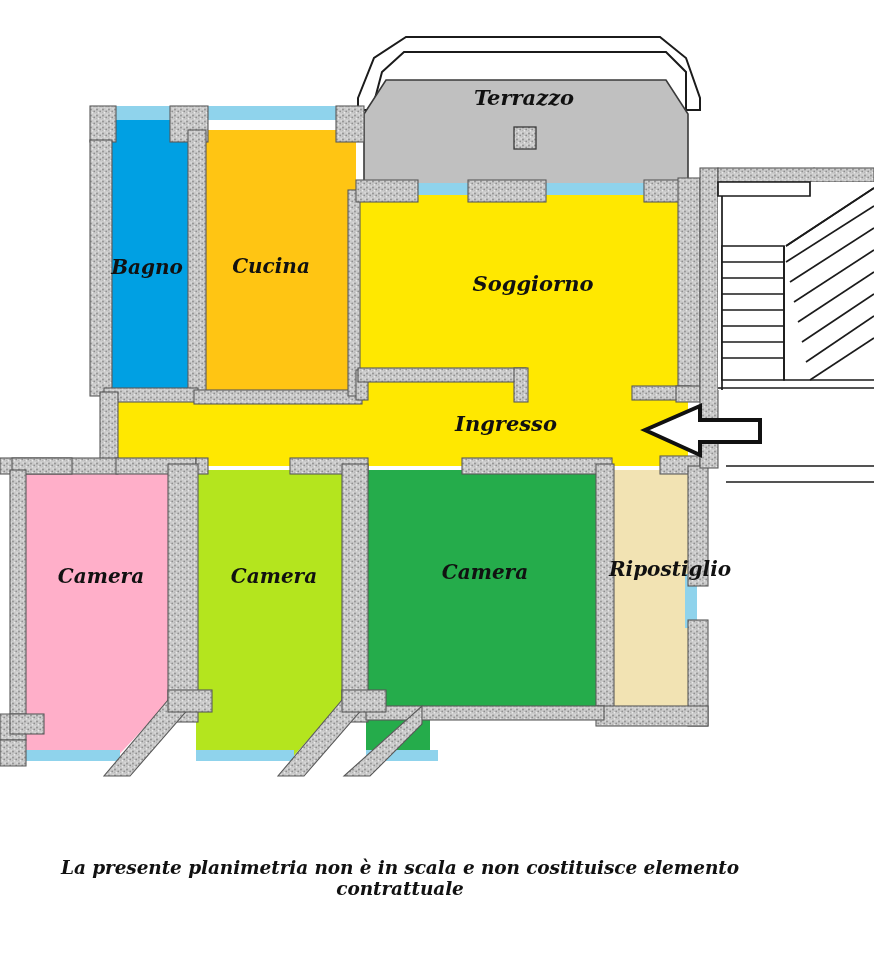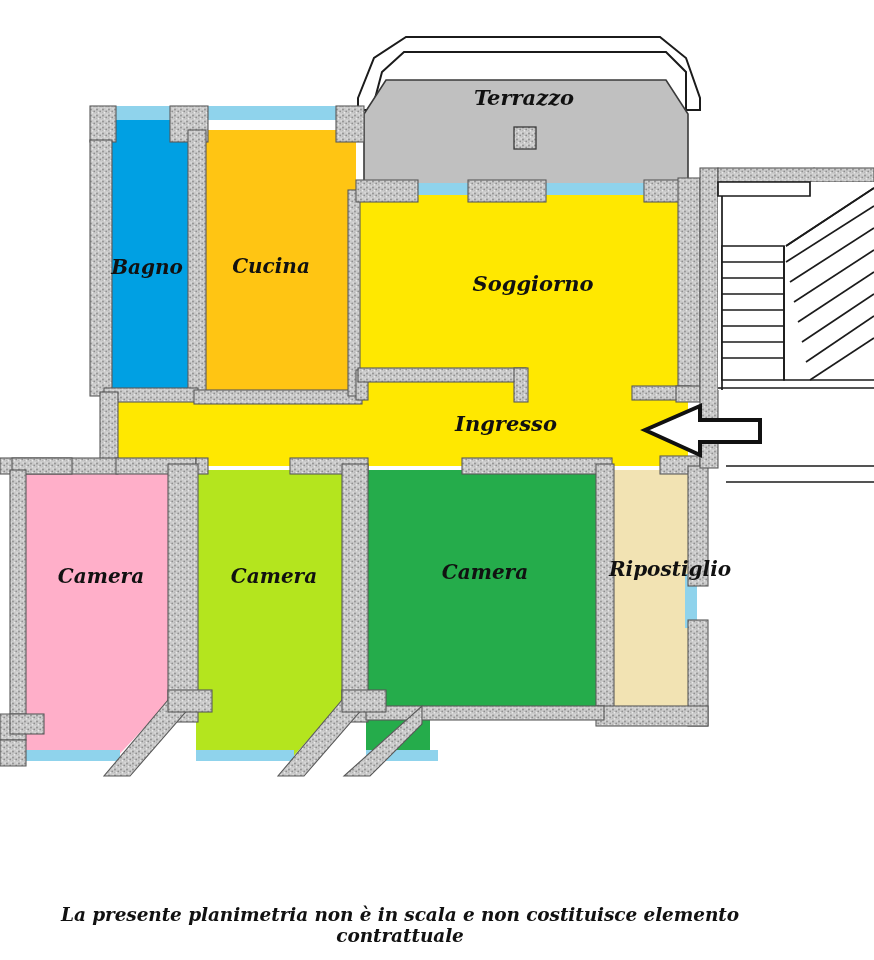--- a/index.html
+++ b/index.html
@@ -31,21 +31,21 @@
     font-style: italic;
     fill: #111111;
     text-anchor: middle;
     dominant-baseline: middle;
   }
   .label-lg { font-size: 21px; }
   .label-md { font-size: 20px; }
   .disclaimer {
     position: absolute;
     left: 0;
-    top: 904px;
+    top: 857px;
     width: 800px;
     text-align: center;
     font-family: "DejaVu Serif", "Liberation Serif", serif;
     font-weight: bold;
     font-style: italic;
     font-size: 18.5px;
     color: #111111;
     letter-spacing: -0.1px;
   }
 </style>

